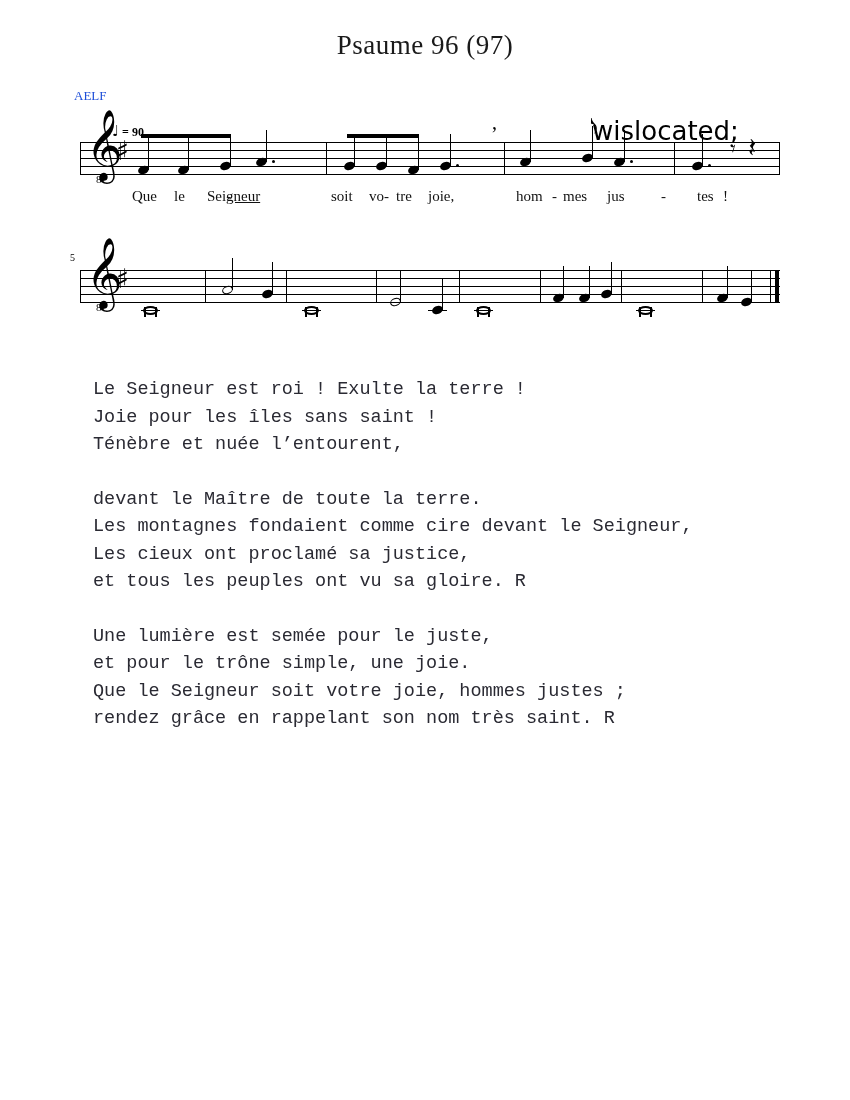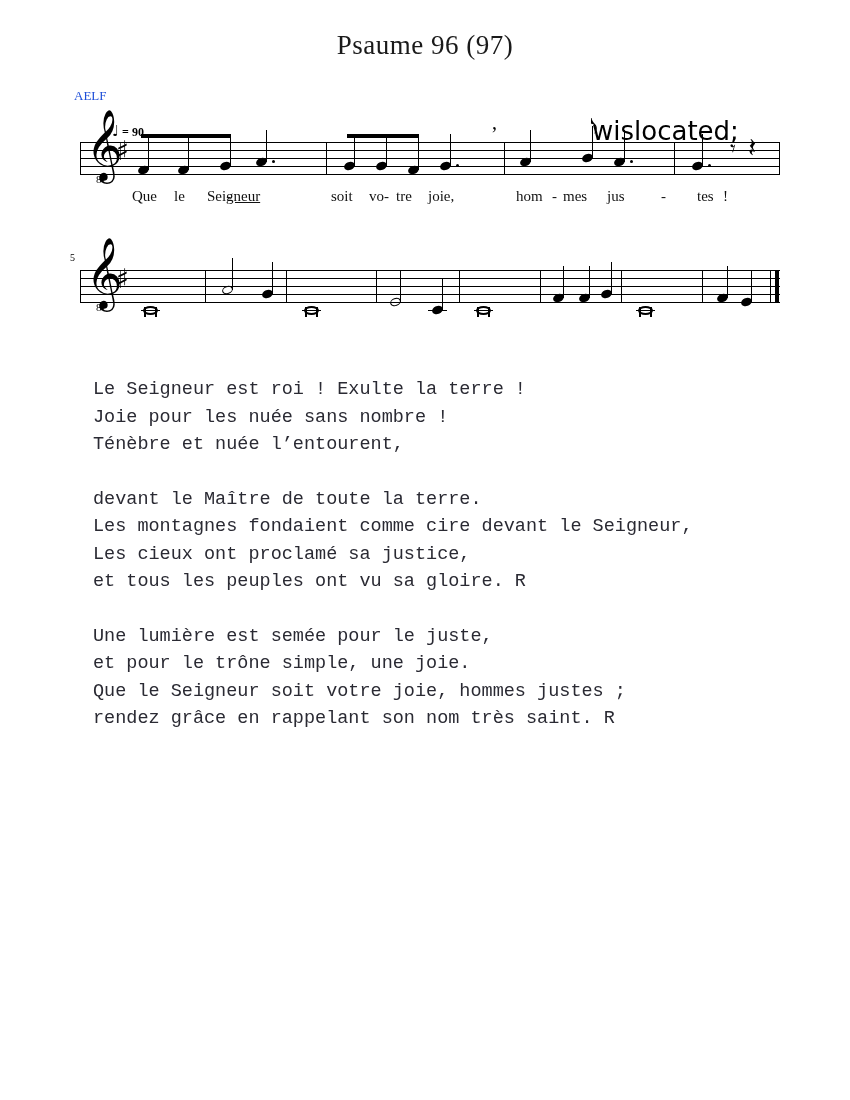--- a/index.html
+++ b/index.html
@@ -385,21 +385,21 @@
 
   <div class="notehead" style="left:637px; top:36px;"></div>
   <div class="stem" style="left:647px; top:8px; height:32px;"></div>
   <div class="notehead" style="left:661px; top:40px;"></div>
   <div class="stem" style="left:671px; top:12px; height:32px;"></div>
 </div>
 
 <div id="verses">
   <div class="stanza">
     <div class="line">Le Seigneur est roi ! Exulte la terre !</div>
-    <div class="line">Joie pour les nuée sans nombre !</div>
+    <div class="line">Joie pour les îles sans saint !</div>
     <div class="line">Ténèbre et nuée l’entourent,</div>
   </div>
   <div class="stanza">
     <div class="line">devant le Maître de toute la terre.</div>
     <div class="line">Les montagnes fondaient comme cire devant le Seigneur,</div>
     <div class="line">Les cieux ont proclamé sa justice,</div>
     <div class="line">et tous les peuples ont vu sa gloire. R</div>
   </div>
   <div class="stanza">
     <div class="line">Une lumière est semée pour le juste,</div>

